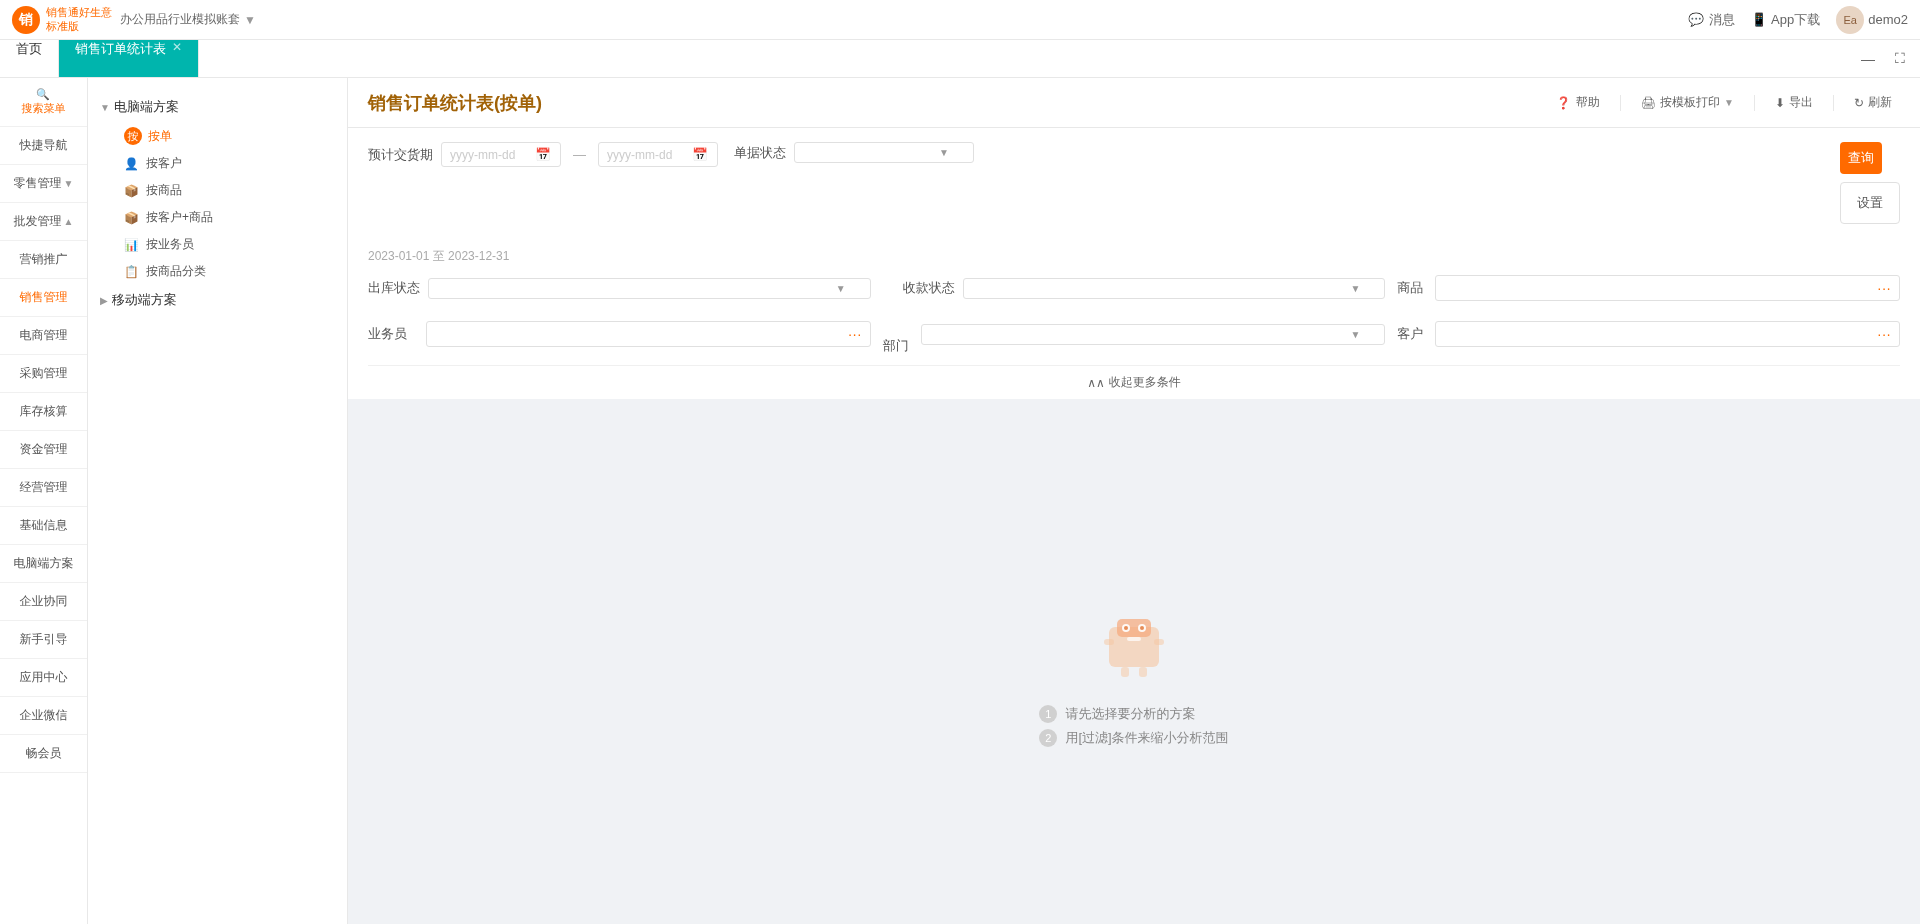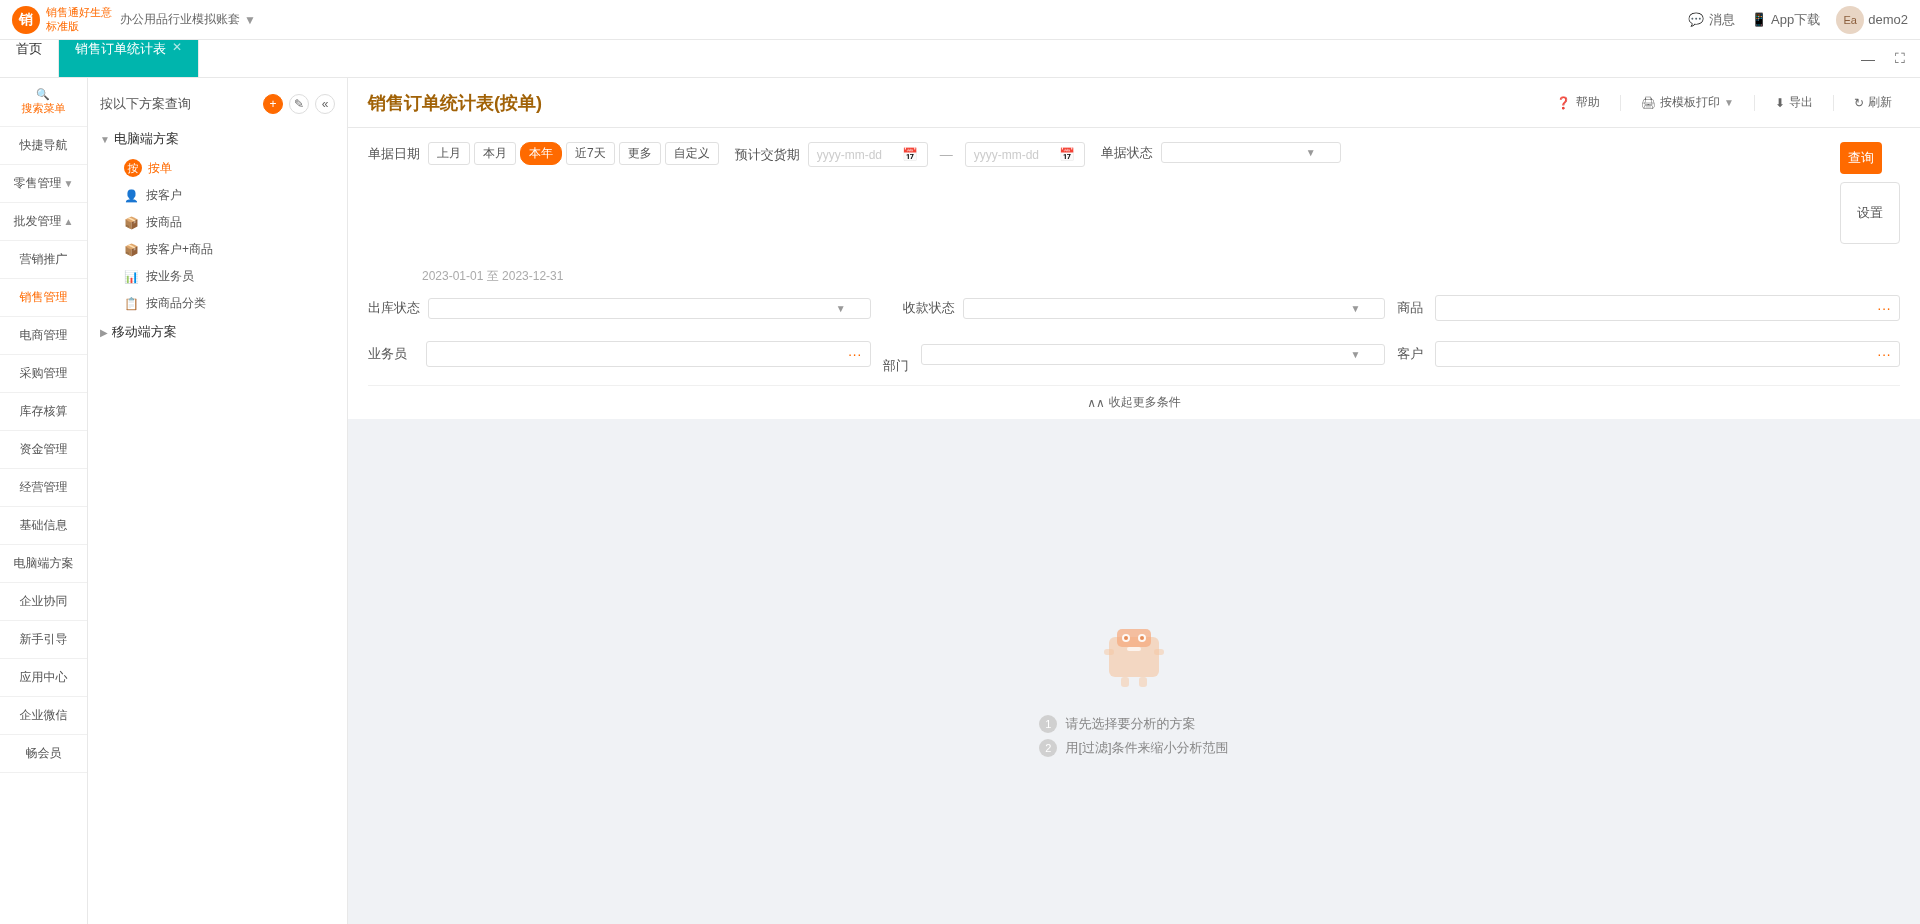--- a/index.html
+++ b/index.html
@@ -77,21 +77,21 @@
 
     
     .collapse-row { display: flex; justify-content: center; align-items: center; padding: 8px; background: #fff; border-top: 1px solid #f0f0f0; cursor: pointer; font-size: 12px; color: #666; gap: 4px; }
 
     
     .empty-state { flex: 1; display: flex; flex-direction: column; align-items: center; justify-content: center; background: #f0f2f5; gap: 8px; }
     .empty-steps { display: flex; flex-direction: column; gap: 6px; margin-top: 10px; }
     .empty-step { display: flex; align-items: center; gap: 8px; color: #888; font-size: 13px; }
     .step-num { width: 18px; height: 18px; border-radius: 50%; background: #d0d0d0; color: #fff; display: flex; align-items: center; justify-content: center; font-size: 11px; flex-shrink: 0; }
     .btn-query { background: #ff6a00; color: #fff; border: none; border-radius: 4px; padding: 7px 8px; font-size: 13px; cursor: pointer; }
-    .btn-settings { background: #fff; color: #555; border: 1px solid #e0e0e0; border-radius: 4px; padding: 21px 16px; font-size: 13px; cursor: pointer; margin-top: 4px; }
+    .btn-settings { background: #fff; color: #555; border: 1px solid #e0e0e0; border-radius: 4px; padding: 11px 16px; font-size: 13px; cursor: pointer; margin-top: 4px; }
 
     .query-col { display: flex; flex-direction: column; align-items: flex-start; gap: 4px; }
 
     
     ::-webkit-scrollbar { width: 4px; height: 4px; }
     ::-webkit-scrollbar-thumb { background: #ccc; border-radius: 2px; }
 
     .filter-section { background: #fff; padding: 14px 20px 0 20px; flex-shrink: 0; }
   </style>
 </head>
@@ -201,28 +201,20 @@
       <div>企业微信</div>
     </div>
     <div class="sidebar-item">
       <div>畅会员</div>
     </div>
   </div>
 
   <div class="content-area">
 
     <div class="left-panel">
-      <div class="left-panel-header">
-        <span class="left-panel-title">按以下方案查询</span>
-        <div class="left-panel-actions">
-          <div class="left-panel-action orange">+</div>
-          <div class="left-panel-action">✎</div>
-          <div class="left-panel-action">«</div>
-        </div>
-      </div>
 
       <div class="tree-section">
         <div class="tree-node">
           <span class="tree-arrow">▼</span>
           <span class="tree-label">电脑端方案</span>
         </div>
         <div class="tree-child">
           <div class="tree-child-item" style="color:#ff6a00;">
             <div class="tree-child-icon" style="width:18px;height:18px;background:#ff6a00;border-radius:50%;color:#fff;font-size:11px;display:flex;align-items:center;justify-content:center;">按</div>
             <span>按单</span>
@@ -281,31 +273,20 @@
             <span>↻</span>
             <span>刷新</span>
           </div>
         </div>
       </div>
 
       <div class="filter-section">
 
         <div class="filter-row" style="display:flex;align-items:flex-start;gap:16px;padding-bottom:12px;">
 
-          <div class="filter-item" style="flex:0 0 auto;">
-            <span class="filter-label">单据日期</span>
-            <div class="date-shortcuts">
-              <button class="date-btn">上月</button>
-              <button class="date-btn">本月</button>
-              <button class="date-btn active">本年</button>
-              <button class="date-btn">近7天</button>
-              <button class="date-btn">更多</button>
-              <button class="date-btn">自定义</button>
-            </div>
-          </div>
 
           <div class="filter-item">
             <span class="filter-label">预计交货期</span>
             <div class="date-input">
               <span style="color:#ccc;">yyyy-mm-dd</span>
               <span class="cal-icon">📅</span>
             </div>
             <span style="color:#aaa;padding:0 4px;">—</span>
             <div class="date-input">
               <span style="color:#ccc;">yyyy-mm-dd</span>
@@ -320,21 +301,21 @@
               <span class="arrow">▼</span>
             </div>
           </div>
 
           <div class="query-col" style="margin-left:auto;">
             <button class="btn-query">查询</button>
             <button class="btn-settings">设置</button>
           </div>
         </div>
 
-        <div style="font-size:12px;color:#aaa;margin-bottom:10px;margin-left:54px;">
+        <div style="font-size:12px;color:#aaa;margin-bottom:10px;">
           <span>2023-01-01 至 2023-12-31</span>
         </div>
 
         <div style="display:grid;grid-template-columns:1fr 1fr 1fr;gap:12px;margin-bottom:12px;">
           <div class="filter-item">
             <span class="filter-label" style="min-width:50px;">出库状态</span>
             <div class="filter-select" style="flex:1;">
               <span style="color:#ccc;"></span>
               <span class="arrow">▼</span>
             </div>

